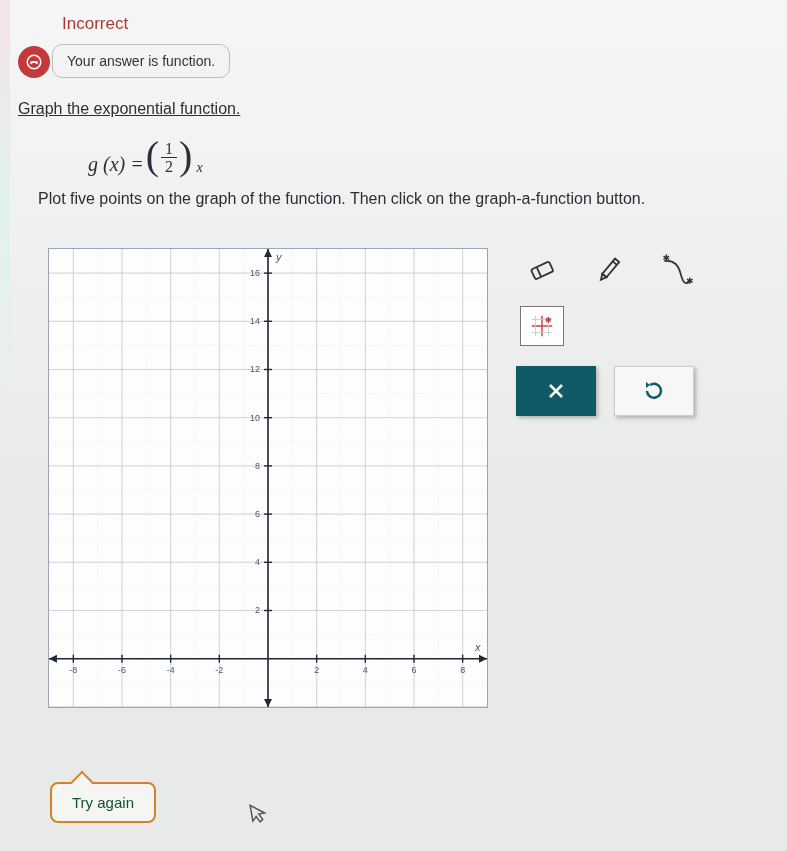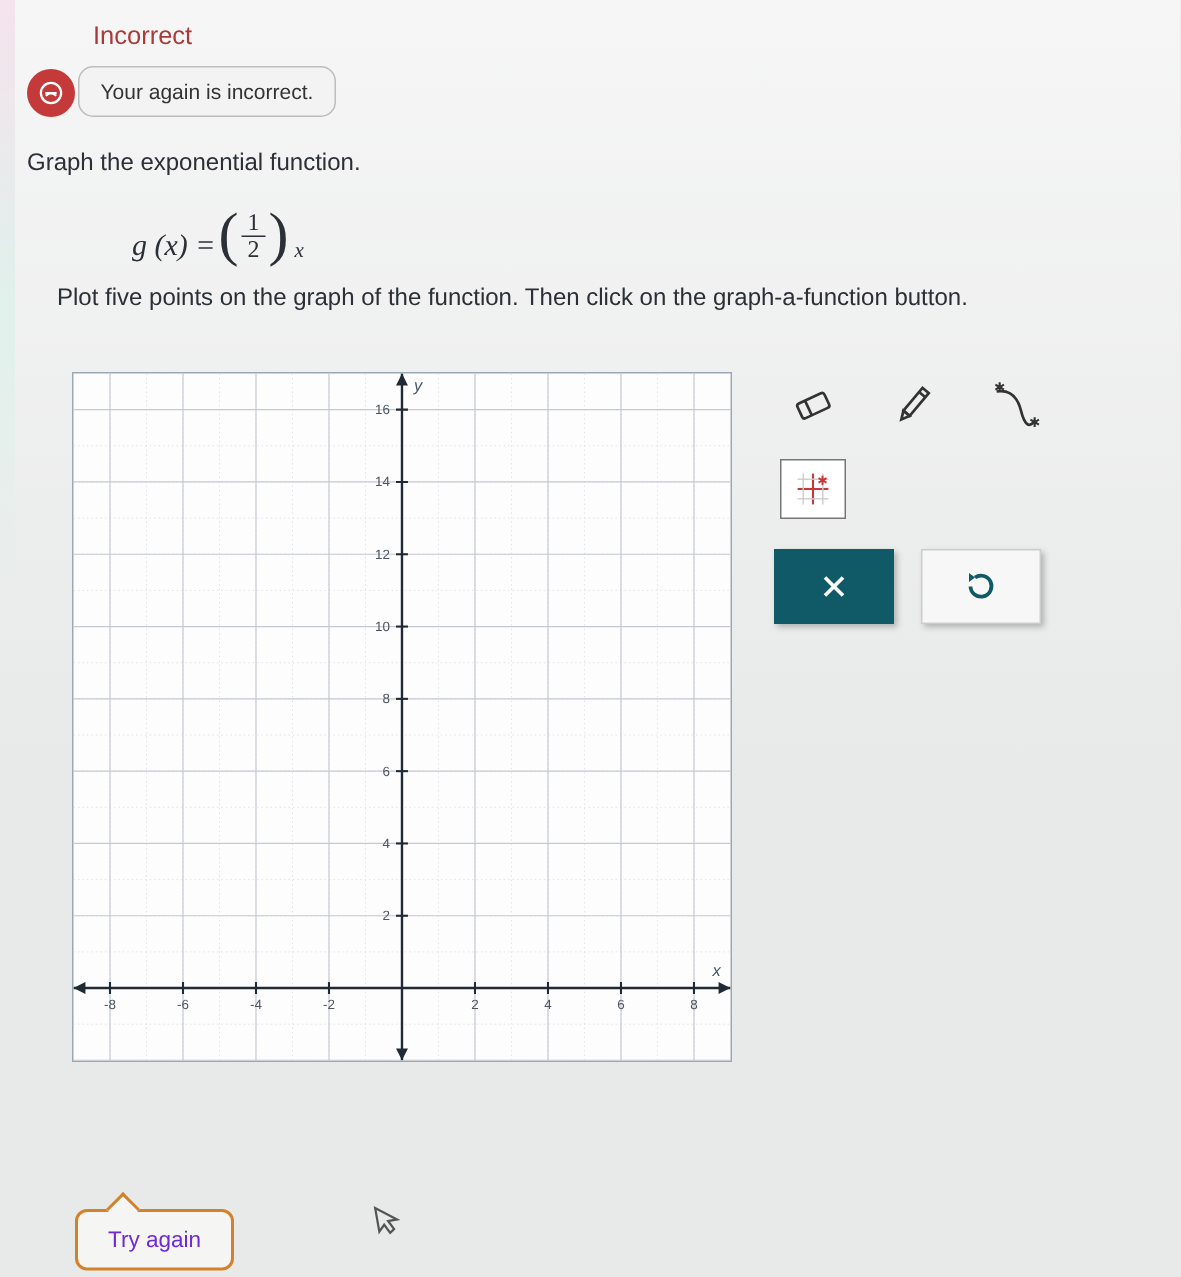--- a/index.html
+++ b/index.html
@@ -35,21 +35,21 @@
     border: 1px solid #bdbdbd;
     border-radius: 10px;
     padding: 8px 14px;
     margin-top: 10px;
     margin-left: -6px;
     display: inline-block;
     background: #f2f3f2;
     font-size: 14px;
     color: #333;
   }
-  .prompt { margin-top: 22px; color: #2b2f36; font-size: 16px; }
+  .prompt { margin-top: 22px; color: #2b2f36; font-size: 16px; text-decoration: underline; }
   .equation-wrap { margin: 18px 0 14px 70px; color: #2b2f36; font-family: 'Times New Roman', serif; }
   .equation { display: inline-flex; align-items: flex-end; font-size: 20px; }
   .equation .lhs { font-style: italic; }
   .equation .paren {
     display: inline-flex; align-items: center;
     font-size: 40px; line-height: 1;
     margin: 0 2px;
   }
   .equation .frac {
     display: inline-flex; flex-direction: column; align-items: center;
@@ -95,26 +95,26 @@
     cursor: pointer; color: white; font-size: 22px;
     box-shadow: 2px 2px 4px rgba(0,0,0,.25);
   }
   .action-btn.undo {
     background: #f7f7f7; color: #0f5a66;
     border: 1px solid #ccc;
   }
   .action-btn svg { width: 24px; height: 24px; }
   .try-again {
     position: absolute;
-    bottom: 4px; left: 50px;
+    bottom: 28px; left: 50px;
     border: 2px solid #d4822a;
     border-radius: 8px;
     padding: 10px 20px;
     background: #f5f5f3;
-    color: #6d28d9;
+    color: #14532d;
     font-size: 15px;
     cursor: pointer;
   }
   .try-again::before {
     content: '';
     position: absolute;
     top: -10px; left: 22px;
     width: 14px; height: 14px;
     background: #f5f5f3;
     border-top: 2px solid #d4822a;
@@ -137,21 +137,21 @@
   <div class="feedback-row">
     <div class="feedback-icon">
       <svg viewBox="0 0 24 24" fill="none" stroke="white" stroke-width="2">
         <circle cx="12" cy="12" r="9"></circle>
         <path d="M8 14 Q12 10 16 14" stroke-linecap="round"></path>
         <line x1="7" y1="12" x2="17" y2="12"></line>
       </svg>
     </div>
     <div class="feedback-text">
       <div class="feedback-title">Incorrect</div>
-      <div class="feedback-bubble">Your again is incorrect.</div>
+      <div class="feedback-bubble">Your answer is function.</div>
     </div>
   </div>
 
   <div class="prompt">Graph the exponential function.</div>
 
   <div class="equation-wrap">
     <span class="equation">
       <span class="lhs">
         <span>g</span>
         (<span>x</span>) =

